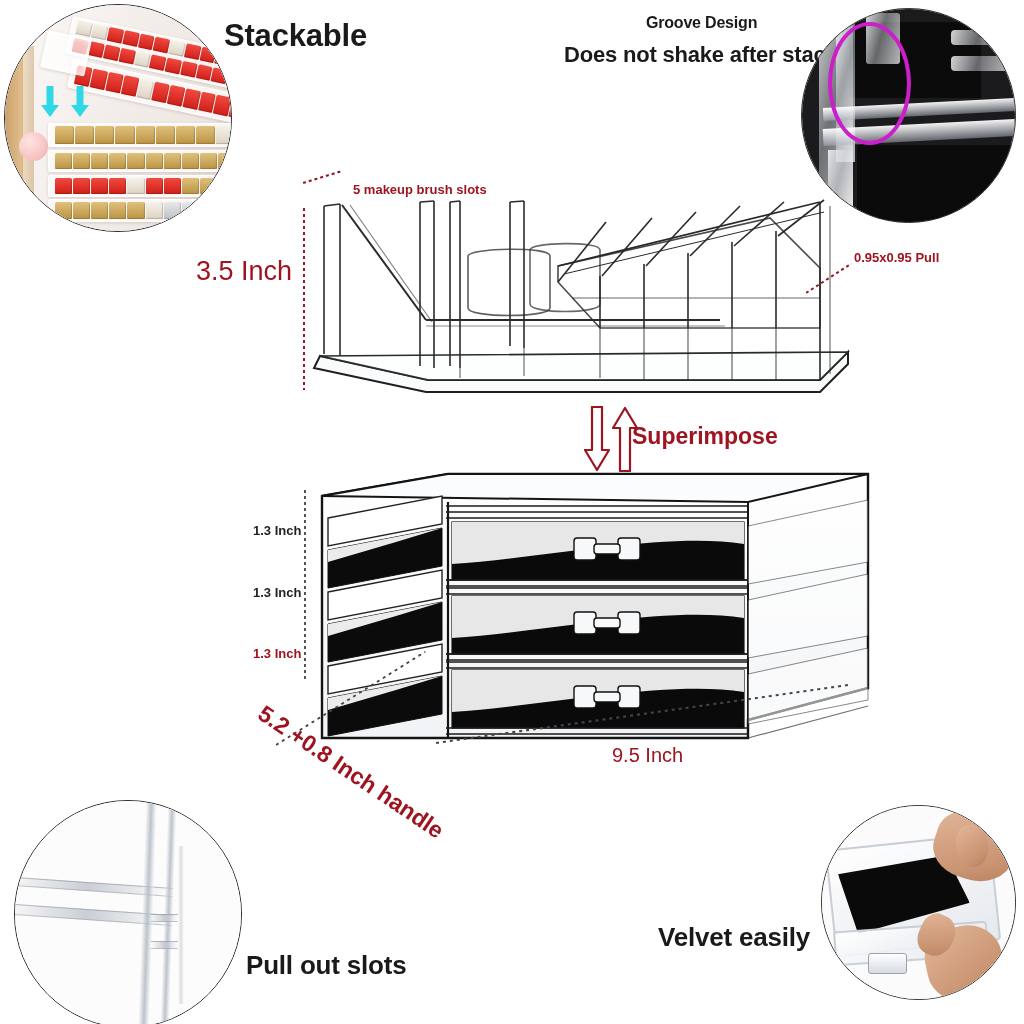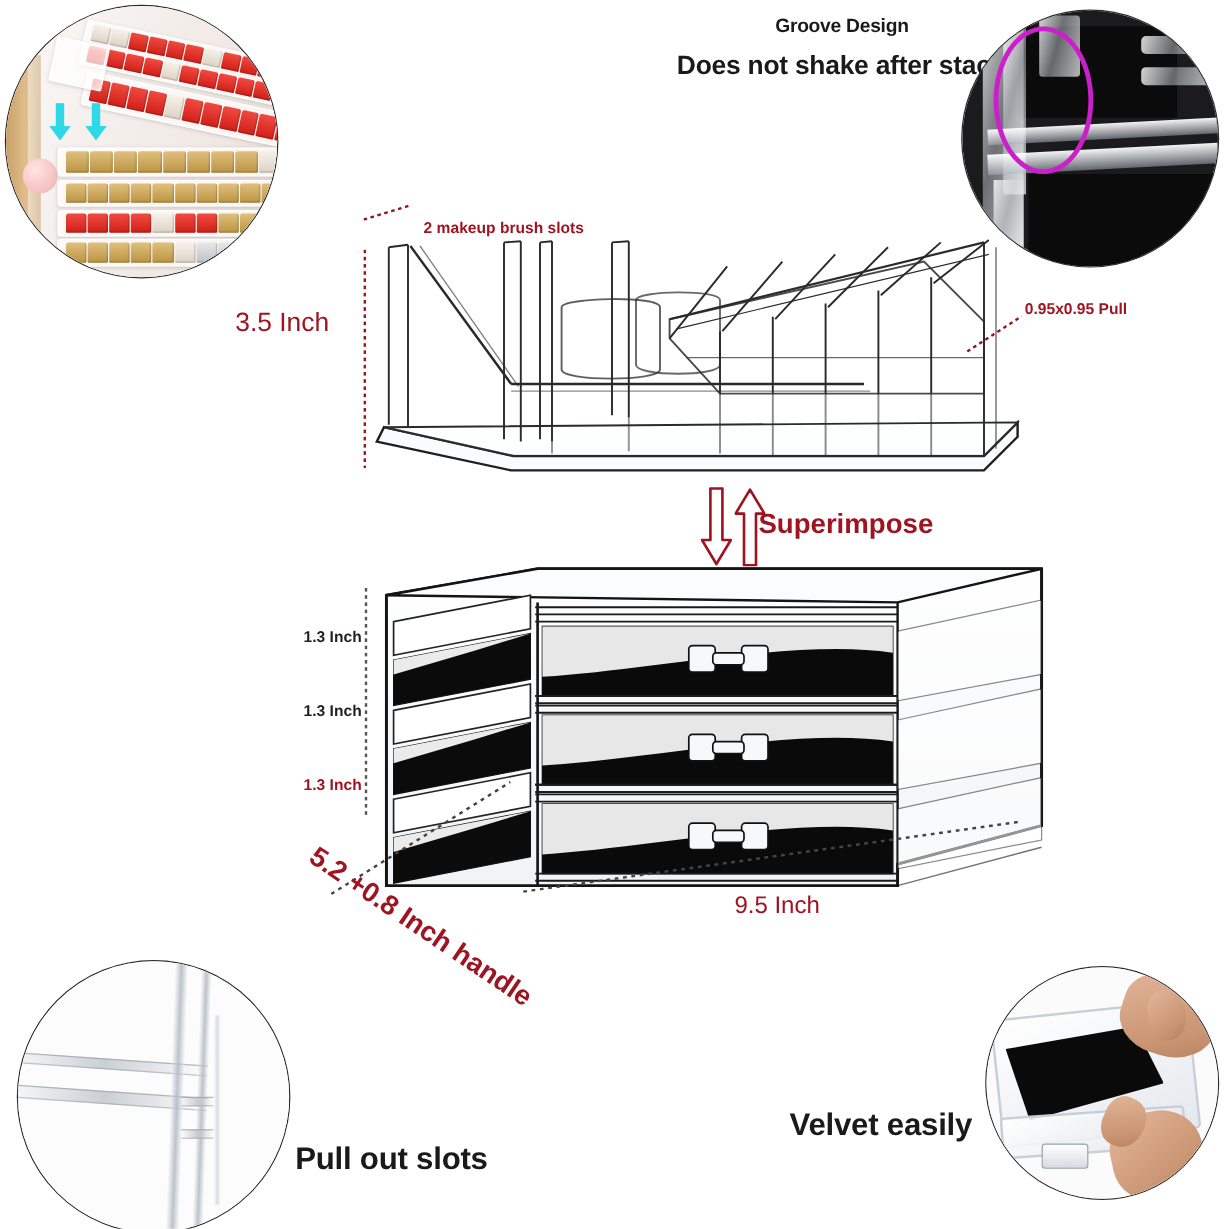--- a/index.html
+++ b/index.html
@@ -289,20 +289,21 @@
             <div class="lip w"></div>
             <div class="lip s"></div>
             <div class="lip s"></div>
           <div class="lip s"></div>
             <div class="lip g"></div>
         </div>
       </div>
     </div>
   </div>
 
+  <div class="abs hd-black" style="left:224px; top:18px; font-size:31px;">Stackable</div>
 
   <div class="abs hd-black" style="left:646px; top:14px; font-size:16px;">Groove Design</div>
   <div class="abs hd-black" style="left:564px; top:42px; font-size:22px;">Does not shake after stacking</div>
 
   <div class="photo-circle" id="photo-groove" style="left:801px; top:8px; width:215px; height:215px;">
     <div class="photo-inner">
       <div class="bg"></div>
       <div class="gr-black" style="left:22%; top:6%; width:62%; height:36%;"></div>
       <div class="gr-black" style="left:26%; top:64%; width:74%; height:36%;"></div>
       <div class="gr-acrylic" style="left:8%; top:0%; width:16%; height:100%;"></div>
@@ -374,23 +375,23 @@
         <path d="M388 132 L388 184" opacity=".55"></path>
         <path d="M432 132 L432 184" opacity=".55"></path>
         <path d="M476 132 L476 184" opacity=".55"></path>
         <path d="M224 152 L224 180" opacity=".5"></path>
         <path d="M160 172 L160 182" opacity=".5"></path>
       </g>
     </svg>
   </div>
 
   <div class="dot-v red" style="left:303px; top:208px; height:182px;"></div>
-  <div class="abs lbl-red" style="left:196px; top:256px; font-size:22px; font-weight:400;">3.5 Inch</div>
-
-  <div class="abs lbl-red" style="left:353px; top:182px; font-size:13px; font-weight:700;">2 makeup brush slots</div>
+  <div class="abs lbl-red" style="left:196px; top:256px; font-size:27px; font-weight:400;">3.5 Inch</div>
+
+  <div class="abs lbl-red" style="left:353px; top:182px; font-size:13px; font-weight:700;">5 makeup brush slots</div>
   <div class="dot-line" style="left:303px; top:182px; width:40px; transform:rotate(-17deg);"></div>
 
   <div class="abs lbl-red" style="left:854px; top:250px; font-size:13px; font-weight:700;">0.95x0.95 Pull</div>
   <div class="dot-line" style="left:806px; top:292px; width:54px; transform:rotate(-33deg);"></div>
 
   <div class="sarrow" style="left:584px; top:406px;">
     <svg width="26" height="66" viewBox="0 0 26 66">
       <path d="M8 1 L18 1 L18 44 L25 44 L13 64 L1 44 L8 44 Z" fill="none" stroke="#9e1420" stroke-width="2.2" stroke-linejoin="round"></path>
     </svg>
   </div>

